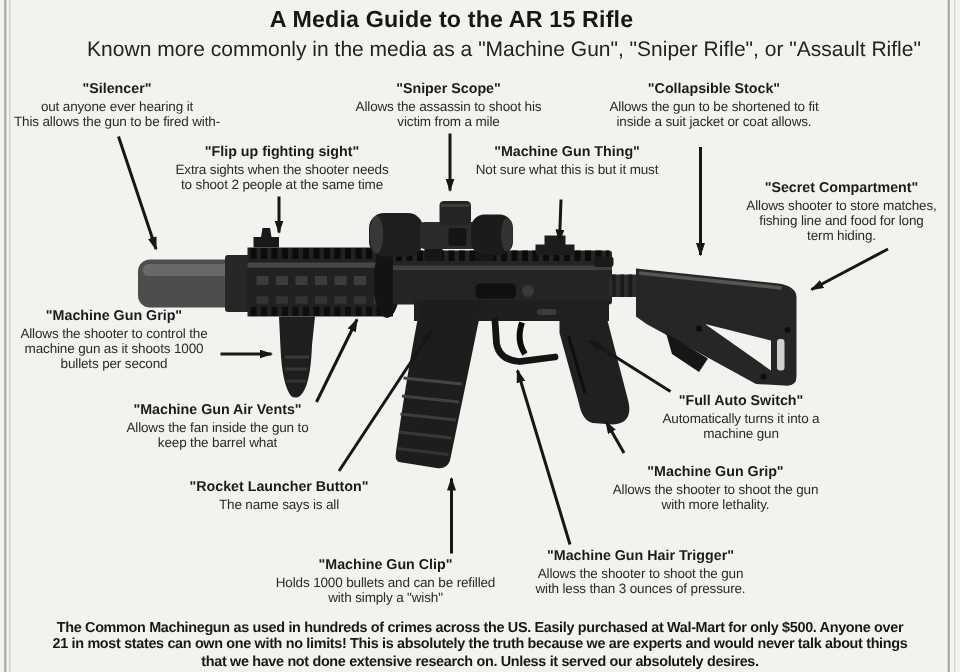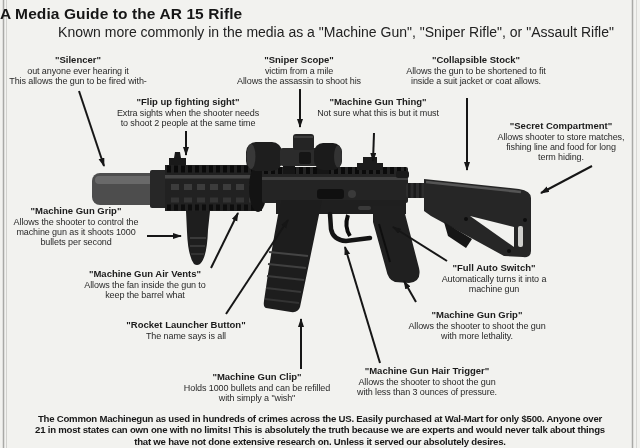--- a/index.html
+++ b/index.html
@@ -4,21 +4,21 @@
 <style>
   html,body{margin:0;padding:0;background:#e9e9e6;}
   #canvas{
     position:relative;width:640px;height:448px;overflow:hidden;
     background:#f2f2ef;
     font-family:"Liberation Sans",sans-serif;
     -webkit-font-smoothing:antialiased;
   }
   .abs{position:absolute;}
   #main-title{
-    top:5px;left:0;width:602px;text-align:left;
+    top:5px;left:0;width:602px;text-align:center;
     font-size:15.5px;font-weight:700;color:#161616;letter-spacing:.1px;
   }
   #subtitle{
     top:24px;left:18px;width:636px;text-align:center;
     font-size:14px;color:#222;white-space:nowrap;
   }
   .callout{position:absolute;text-align:center;color:#2a2a2a;}
   .c-title{font-size:9.5px;line-height:10.5px;font-weight:700;color:#1b1b1b;}
   .c-line{font-size:9px;line-height:10.4px;letter-spacing:-0.1px;white-space:nowrap;}
   #footer{
@@ -166,22 +166,22 @@
   </div>
 
   <div class="callout" style="left:103px;top:97px;width:170px">
     <div class="c-title">"Flip up fighting sight"</div>
     <div class="c-line">Extra sights when the shooter needs</div>
     <div class="c-line">to shoot 2 people at the same time</div>
   </div>
 
   <div class="callout" style="left:214px;top:55px;width:170px">
     <div class="c-title">"Sniper Scope"</div>
+    <div class="c-line">Allows the assassin to shoot his</div>
     <div class="c-line">victim from a mile</div>
-    <div class="c-line">Allows the assassin to shoot his</div>
   </div>
 
   <div class="callout" style="left:298px;top:97px;width:160px">
     <div class="c-title">"Machine Gun Thing"</div>
     <div class="c-line">Not sure what this is but it must</div>
   </div>
 
   <div class="callout" style="left:384px;top:55px;width:184px">
     <div class="c-title">"Collapsible Stock"</div>
     <div class="c-line">Allows the gun to be shortened  to fit</div>

